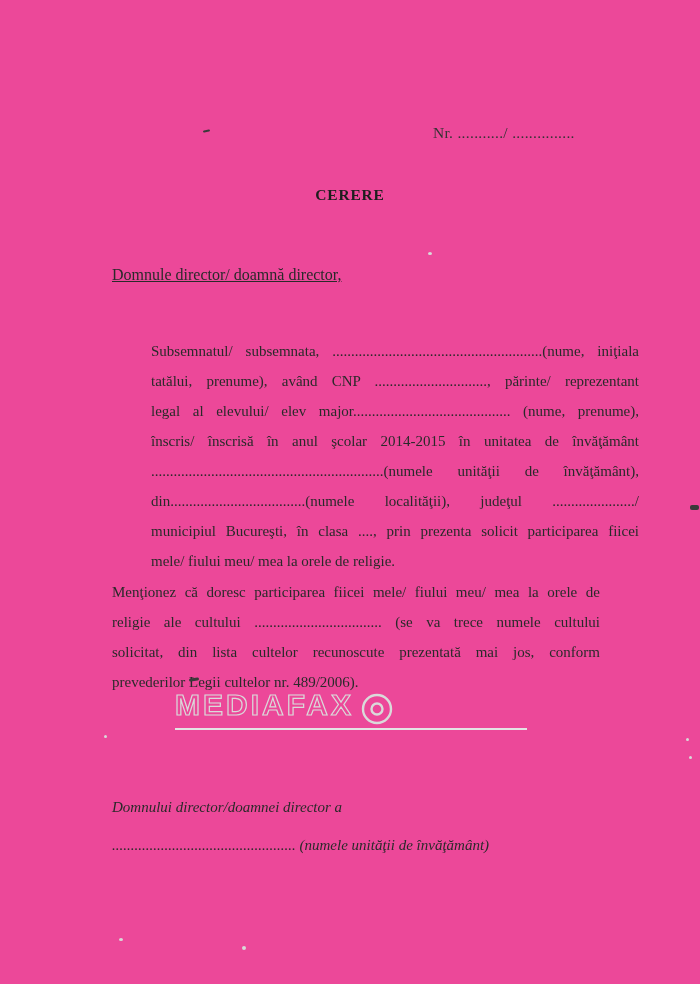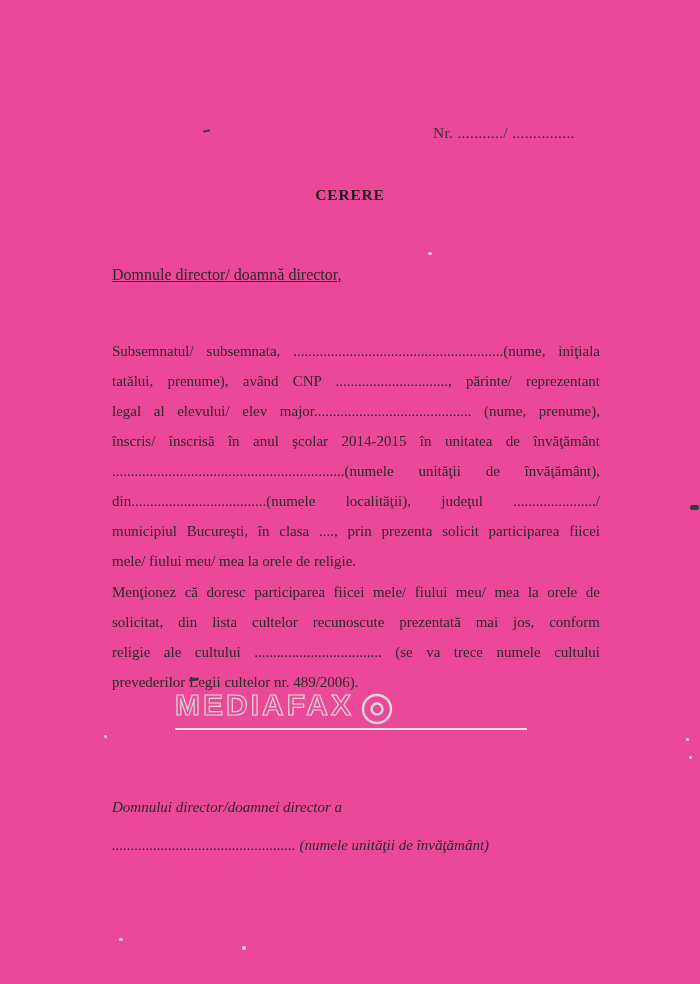--- a/index.html
+++ b/index.html
@@ -22,21 +22,21 @@
     font-size:15.5px;font-weight:bold;letter-spacing:0.8px;color:#1e1e1e;
   }
   .salutation{
     left:112px;top:266px;
     font-size:16px;color:#2a2a2a;text-decoration:underline;
   }
   .para{
     left:112px;width:488px;
     font-size:15px;line-height:30px;color:#2a2a2a;
   }
-  .p1{top:336px;}
+  .p1{top:336px;margin-left:39px;}
   .p2{top:577px;}
   .line{white-space:nowrap;}
   .line.just{
     white-space:normal;
     text-align:justify;
     text-align-last:justify;
     overflow:hidden;
     height:30px;
   }
   .sig-row{left:112px;top:729px;width:488px;height:24px;}
@@ -90,22 +90,22 @@
     <div class="line just">legal al elevului/ elev major.......................................... (nume, prenume),</div>
     <div class="line just">înscris/ înscrisă în anul şcolar 2014-2015 în unitatea de învăţământ</div>
     <div class="line just">..............................................................(numele unităţii de învăţământ),</div>
     <div class="line just">din....................................(numele localităţii), judeţul ....................../</div>
     <div class="line just">municipiul Bucureşti, în clasa ...., prin prezenta solicit participarea fiicei</div>
     <div class="line">mele/ fiului meu/ mea la orele de religie.</div>
   </div>
 
   <div class="abs para p2">
     <div class="line just">Menţionez că doresc participarea fiicei mele/ fiului meu/ mea la orele de</div>
+    <div class="line just">religie ale cultului .................................. (se va trece numele cultului</div>
     <div class="line just">solicitat, din lista cultelor recunoscute prezentată mai jos, conform</div>
-    <div class="line just">religie ale cultului .................................. (se va trece numele cultului</div>
     <div class="line">prevederilor Legii cultelor nr. 489/2006).</div>
   </div>
 
   <div class="abs watermark">
     <span class="watermark-text">MEDIAFAX</span>
     <svg class="watermark-logo" width="34" height="34" viewBox="0 0 34 34">
       <circle cx="17" cy="17" r="14" fill="none" stroke="#dadada" stroke-width="2.4"></circle>
       <circle cx="17" cy="17" r="5.5" fill="none" stroke="#dadada" stroke-width="2.4"></circle>
     </svg>
   </div>

